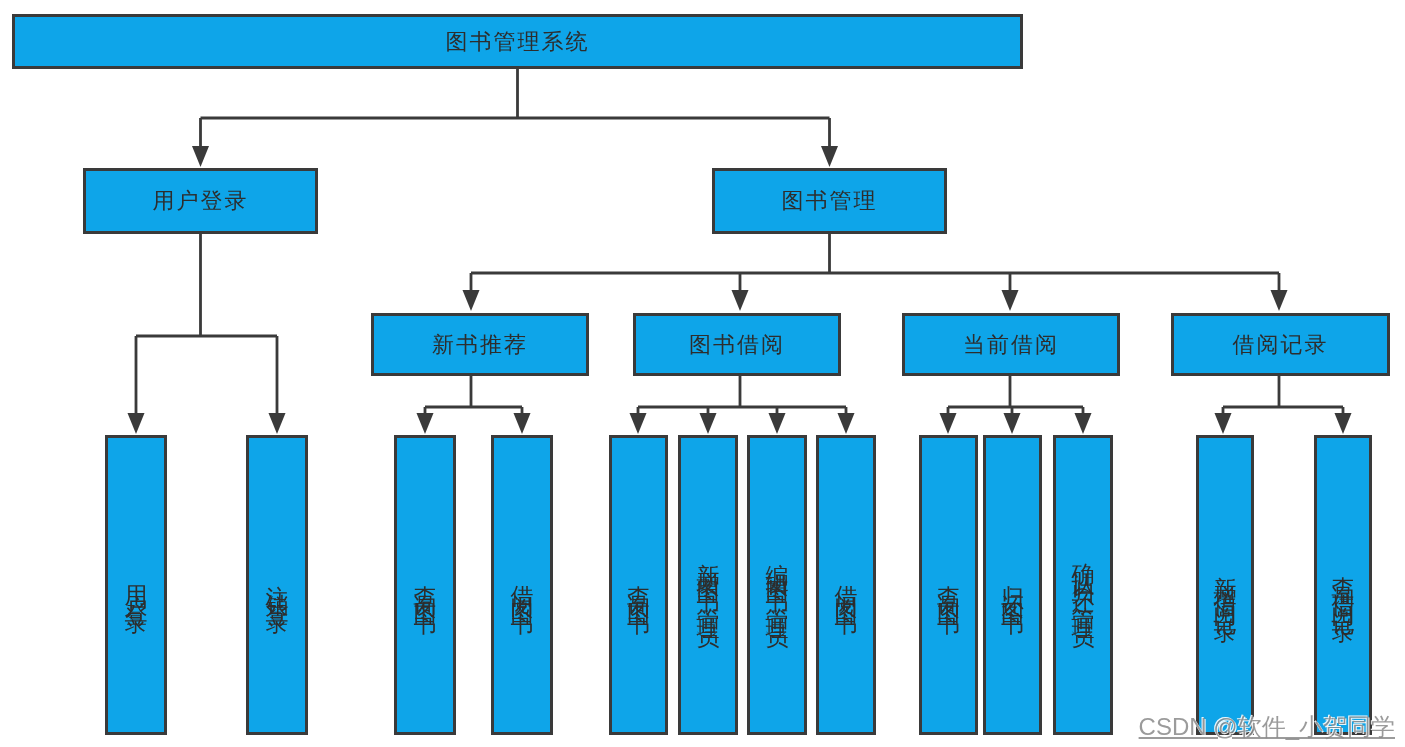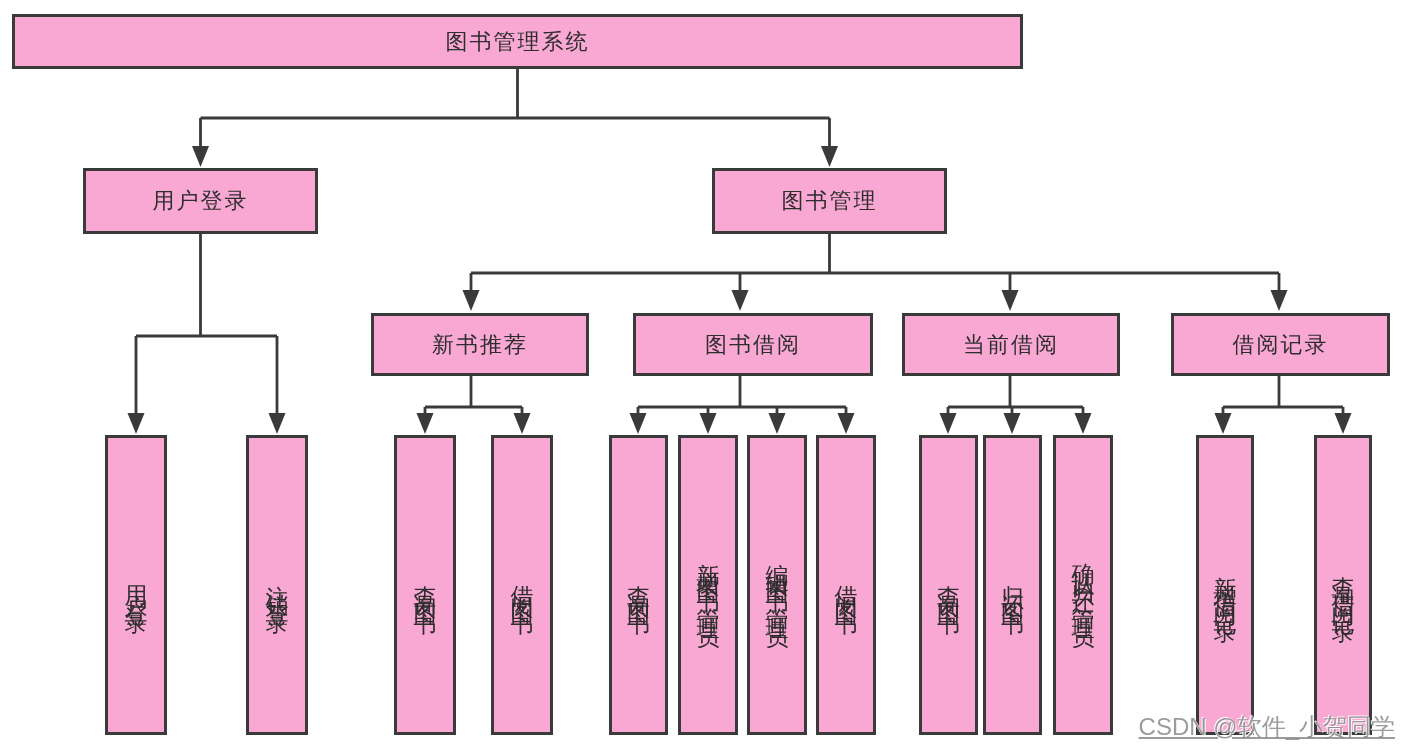--- a/index.html
+++ b/index.html
@@ -12,21 +12,21 @@
     font-family: "Liberation Serif", serif;
   }
   svg.connectors {
     position: absolute;
     left: 0; top: 0;
     width: 1405px; height: 747px;
   }
   .node {
     position: absolute;
     box-sizing: border-box;
-    background: #f9a8d4;
+    background: #0ea5e9;
     border: 3px solid #3a3a3a;
     display: flex;
     align-items: center;
     justify-content: center;
     color: #2d2d2d;
   }
   .node.h .label {
     font-size: 22px;
     letter-spacing: 2px;
     white-space: nowrap;
@@ -105,21 +105,21 @@
   <div class="node h" style="left:83px;top:168px;width:235px;height:66px;">
     <span class="label">用户登录</span>
   </div>
   <div class="node h" style="left:712px;top:168px;width:235px;height:66px;">
     <span class="label">图书管理</span>
   </div>
 
   <div class="node h" style="left:362px;top:313px;width:218px;height:63px;margin-left:9px;">
     <span class="label">新书推荐</span>
   </div>
-  <div class="node h" style="left:633px;top:313px;width:240px;height:63px;">
+  <div class="node h" style="left:633px;top:313px;width:208px;height:63px;">
     <span class="label">图书借阅</span>
   </div>
   <div class="node h" style="left:902px;top:313px;width:218px;height:63px;">
     <span class="label">当前借阅</span>
   </div>
   <div class="node h" style="left:1171px;top:313px;width:219px;height:63px;">
     <span class="label">借阅记录</span>
   </div>
 
   <div class="node v" style="left:105px;top:435px;width:62px;height:300px;">

